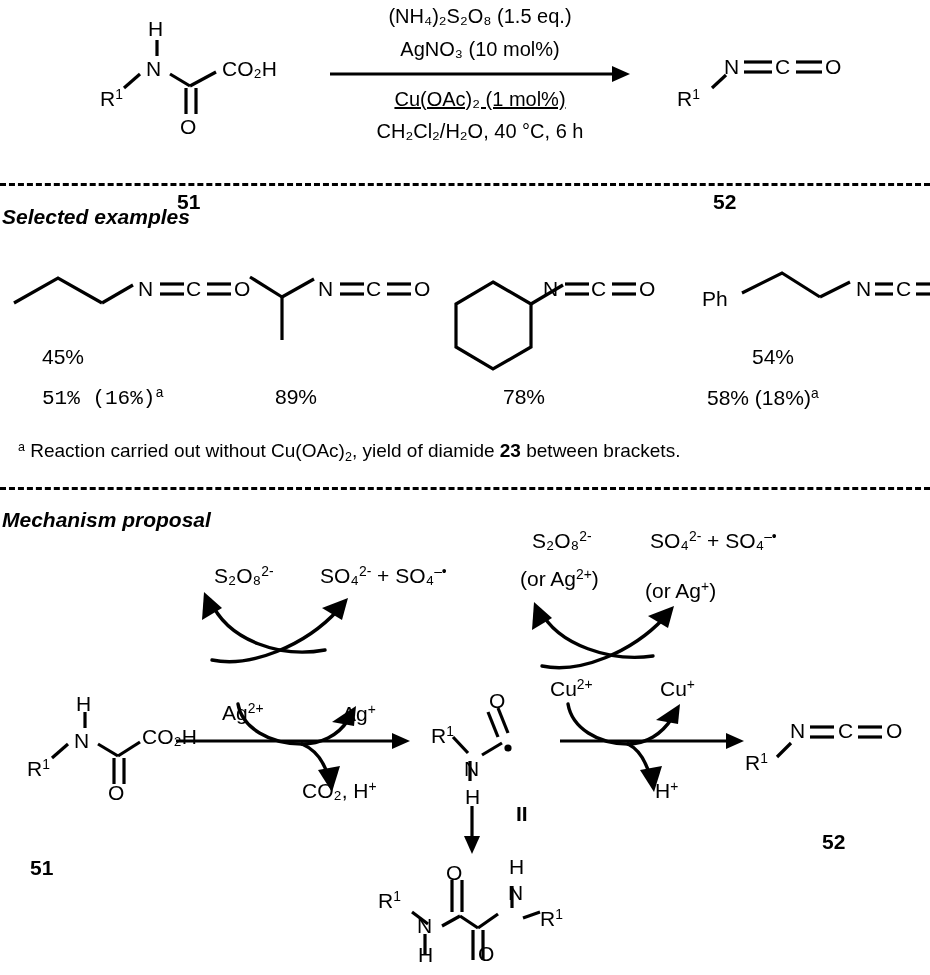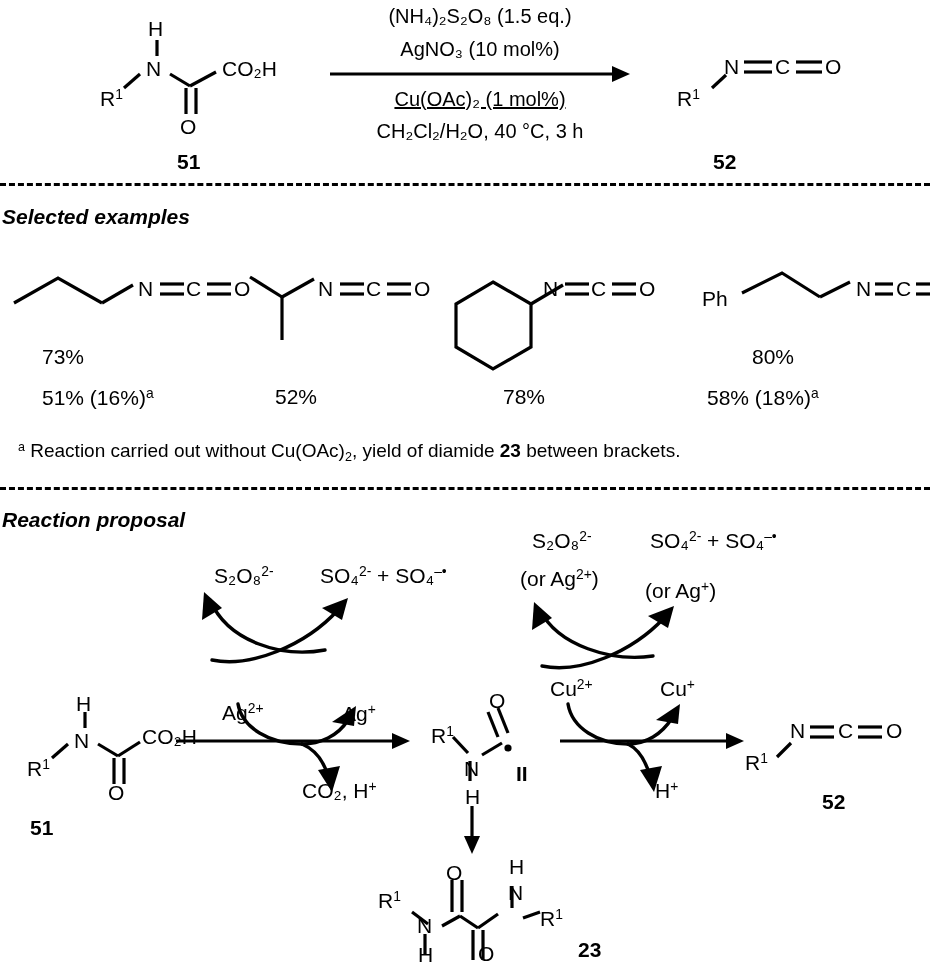--- a/index.html
+++ b/index.html
@@ -6,21 +6,21 @@
   body{
     width:930px;height:975px;position:relative;
     font-family:"Liberation Sans", sans-serif;
     color:#000;
     overflow:hidden;
   }
   .abs{position:absolute;}
   .chem{font-family:"Liberation Sans", sans-serif;font-size:21px;line-height:1;white-space:nowrap;}
   .chem sup{font-size:0.66em;vertical-align:0.48em;}
   .cond{font-family:"Liberation Sans", sans-serif;font-size:20px;white-space:nowrap;text-align:center;}
-  .cmpd{font-family:"Liberation Sans", sans-serif;font-size:21px;font-weight:bold;}
+  .cmpd{font-family:"Liberation Sans", sans-serif;font-size:21px;font-weight:bold;margin-top:40px;}
   .sect{font-family:"Liberation Sans", sans-serif;font-size:21px;font-weight:bold;font-style:italic;}
   .yield{font-family:"Liberation Sans", sans-serif;font-size:21px;white-space:nowrap;}
   .yield sup{font-size:0.66em;vertical-align:0.5em;}
   .foot{font-family:"Liberation Sans", sans-serif;font-size:19px;white-space:nowrap;}
   .foot sub{font-size:0.66em;vertical-align:-0.28em;}
   .foot sup{font-size:0.66em;vertical-align:0.5em;}
   .foot b{font-weight:bold;}
   .dashline{
     position:absolute;height:0;border-top:3px dashed #000;width:930px;left:0;
   }
@@ -47,21 +47,21 @@
 </svg>
 <div class="abs cmpd" style="left:177px;top:150px;">51</div>
 
 <div class="abs cond" style="left:330px;top:5px;width:300px;"><span>(NH₄)₂S₂O₈ (1.5 eq.)</span></div>
 <div class="abs cond" style="left:330px;top:38px;width:300px;"><span>AgNO₃ (10 mol%)</span></div>
 <svg class="abs" style="left:330px;top:66px;width:300px;height:20px;">
   <line class="arrw" x1="0" y1="8" x2="288" y2="8"></line>
   <polygon points="300,8 282,0 282,16" fill="#000"></polygon>
 </svg>
 <div class="abs cond" style="left:330px;top:88px;width:300px;text-decoration:underline;"><span>Cu(OAc)₂ (1 mol%)</span></div>
-<div class="abs cond" style="left:330px;top:120px;width:300px;"><span>CH₂Cl₂/H₂O, 40 °C, 3 h</span></div>
+<div class="abs cond" style="left:330px;top:120px;width:300px;"><span>CH₂Cl₂/H₂O, 40 °C, 6 h</span></div>
 
 <div class="abs chem" style="left:677px;top:88px;"><span>R</span><sup>1</sup></div>
 <div class="abs chem" style="left:724px;top:56px;"><span>N</span></div>
 <div class="abs chem" style="left:775px;top:56px;"><span>C</span></div>
 <div class="abs chem" style="left:825px;top:56px;"><span>O</span></div>
 <svg class="abs" style="left:650px;top:40px;width:250px;height:80px;">
   <line class="bond" x1="62" y1="48" x2="76" y2="35"></line>
   <line class="bond" x1="94" y1="22" x2="122" y2="22"></line>
   <line class="bond" x1="94" y1="32" x2="122" y2="32"></line>
   <line class="bond" x1="146" y1="22" x2="172" y2="22"></line>
@@ -79,38 +79,38 @@
 </svg>
 <div class="abs chem" style="left:138px;top:278px;">N</div>
 <div class="abs chem" style="left:186px;top:278px;">C</div>
 <div class="abs chem" style="left:234px;top:278px;">O</div>
 <svg class="abs" style="left:0px;top:255px;width:270px;height:70px;">
   <line class="bond" x1="160" y1="29" x2="184" y2="29"></line>
   <line class="bond" x1="160" y1="39" x2="184" y2="39"></line>
   <line class="bond" x1="207" y1="29" x2="231" y2="29"></line>
   <line class="bond" x1="207" y1="39" x2="231" y2="39"></line>
 </svg>
-<div class="abs yield" style="left:42px;top:345px;">73%</div>
-<div class="abs yield" style="left:42px;top:385px;"><span>51% (16%)</span><sup>a</sup></div>
+<div class="abs yield" style="left:42px;top:345px;">45%</div>
+<div class="abs yield" style="left:42px;top:385px;font-family:Liberation Mono, monospace;"><span>51% (16%)</span><sup>a</sup></div>
 
 <svg class="abs" style="left:230px;top:255px;width:230px;height:100px;">
   <line class="bond" x1="20" y1="22" x2="52" y2="42"></line>
   <line class="bond" x1="52" y1="42" x2="52" y2="85"></line>
   <line class="bond" x1="52" y1="42" x2="84" y2="24"></line>
 </svg>
 <div class="abs chem" style="left:318px;top:278px;">N</div>
 <div class="abs chem" style="left:366px;top:278px;">C</div>
 <div class="abs chem" style="left:414px;top:278px;">O</div>
 <svg class="abs" style="left:230px;top:255px;width:230px;height:70px;">
   <line class="bond" x1="110" y1="29" x2="134" y2="29"></line>
   <line class="bond" x1="110" y1="39" x2="134" y2="39"></line>
   <line class="bond" x1="157" y1="29" x2="181" y2="29"></line>
   <line class="bond" x1="157" y1="39" x2="181" y2="39"></line>
 </svg>
-<div class="abs yield" style="left:275px;top:385px;">52%</div>
+<div class="abs yield" style="left:275px;top:385px;">89%</div>
 
 <svg class="abs" style="left:455px;top:255px;width:250px;height:120px;">
   <polygon class="bond" points="38,27 76,49 76,92 38,114 1,92 1,49" fill="none"></polygon>
   <line class="bond" x1="76" y1="49" x2="108" y2="30"></line>
 </svg>
 <div class="abs chem" style="left:543px;top:278px;">N</div>
 <div class="abs chem" style="left:591px;top:278px;">C</div>
 <div class="abs chem" style="left:639px;top:278px;">O</div>
 <svg class="abs" style="left:455px;top:255px;width:250px;height:70px;">
   <line class="bond" x1="110" y1="29" x2="134" y2="29"></line>
@@ -127,28 +127,28 @@
 </svg>
 <div class="abs chem" style="left:856px;top:278px;">N</div>
 <div class="abs chem" style="left:896px;top:278px;">C</div>
 
 <svg class="abs" style="left:690px;top:255px;width:250px;height:70px;">
   <line class="bond" x1="185" y1="29" x2="203" y2="29"></line>
   <line class="bond" x1="185" y1="39" x2="203" y2="39"></line>
   <line class="bond" x1="226" y1="29" x2="244" y2="29"></line>
   <line class="bond" x1="226" y1="39" x2="244" y2="39"></line>
 </svg>
-<div class="abs yield" style="left:752px;top:345px;">80%</div>
+<div class="abs yield" style="left:752px;top:345px;">54%</div>
 <div class="abs yield" style="left:707px;top:385px;"><span>58% (18%)</span><sup>a</sup></div>
 
 <div class="abs foot" style="left:2px;top:440px;margin-left:16px;"><sup>a</sup><span> Reaction carried out without Cu(OAc)</span><sub>2</sub><span>, yield of diamide </span><b>23</b><span> between brackets.</span></div>
 
 <div class="dashline" style="top:487px;"></div>
 
-<div class="abs sect" style="left:2px;top:508px;">Reaction proposal</div>
+<div class="abs sect" style="left:2px;top:508px;">Mechanism proposal</div>
 
 <div class="abs chem" style="left:214px;top:565px;"><span>S₂O₈</span><sup>2-</sup></div>
 <div class="abs chem" style="left:320px;top:565px;"><span>SO₄</span><sup>2-</sup> <span>+</span> <span>SO₄</span><sup>–•</sup></div>
 <div class="abs chem" style="left:222px;top:678px;margin-top:24px;"><span>Ag</span><sup>2+</sup></div>
 <div class="abs chem" style="left:342px;top:703px;"><span>Ag</span><sup>+</sup></div>
 <svg class="abs" style="left:190px;top:590px;width:230px;height:110px;">
   <path class="curv" d="M 20,10 C 38,52 92,68 135,60"></path>
   <polygon points="14,2 12,30 32,18" fill="#000"></polygon>
   <path class="curv" d="M 22,70 C 60,78 115,56 148,20"></path>
   <polygon points="158,8 132,18 152,30" fill="#000"></polygon>

